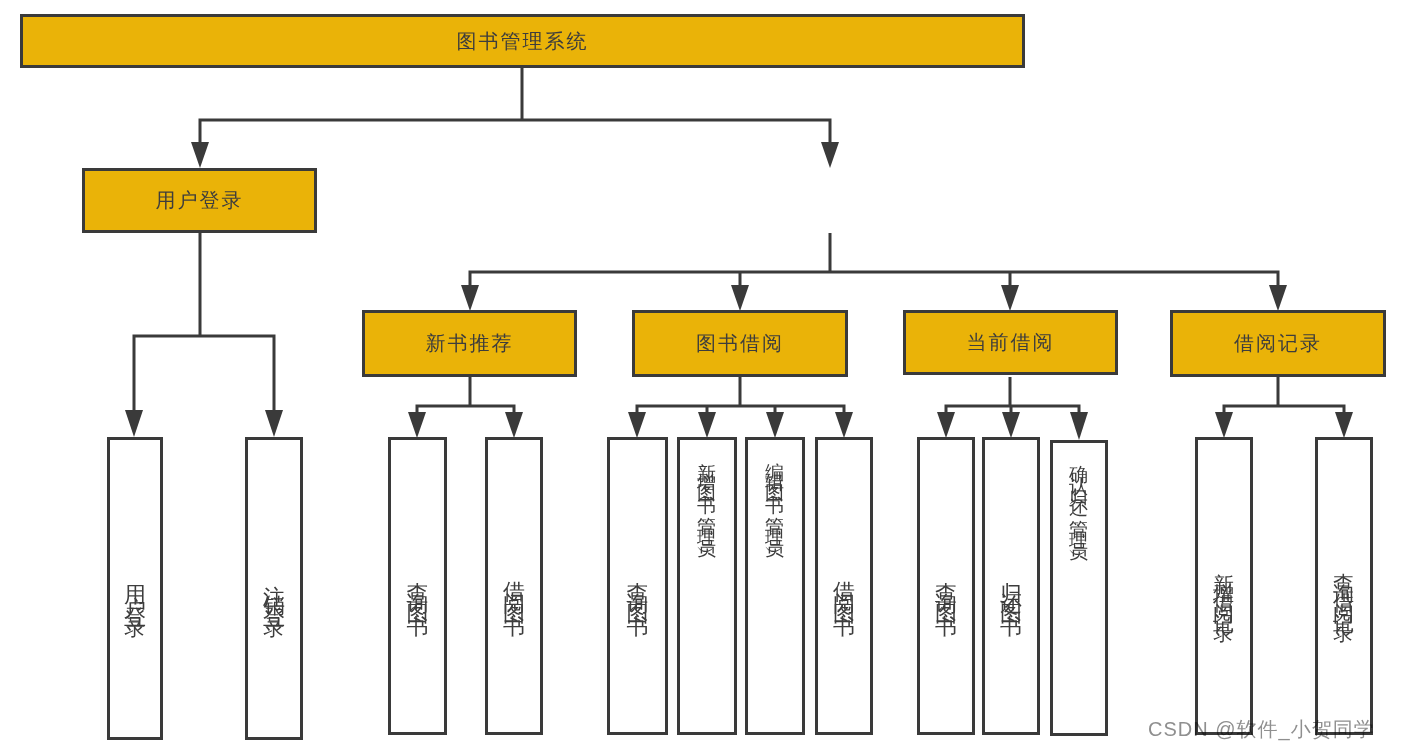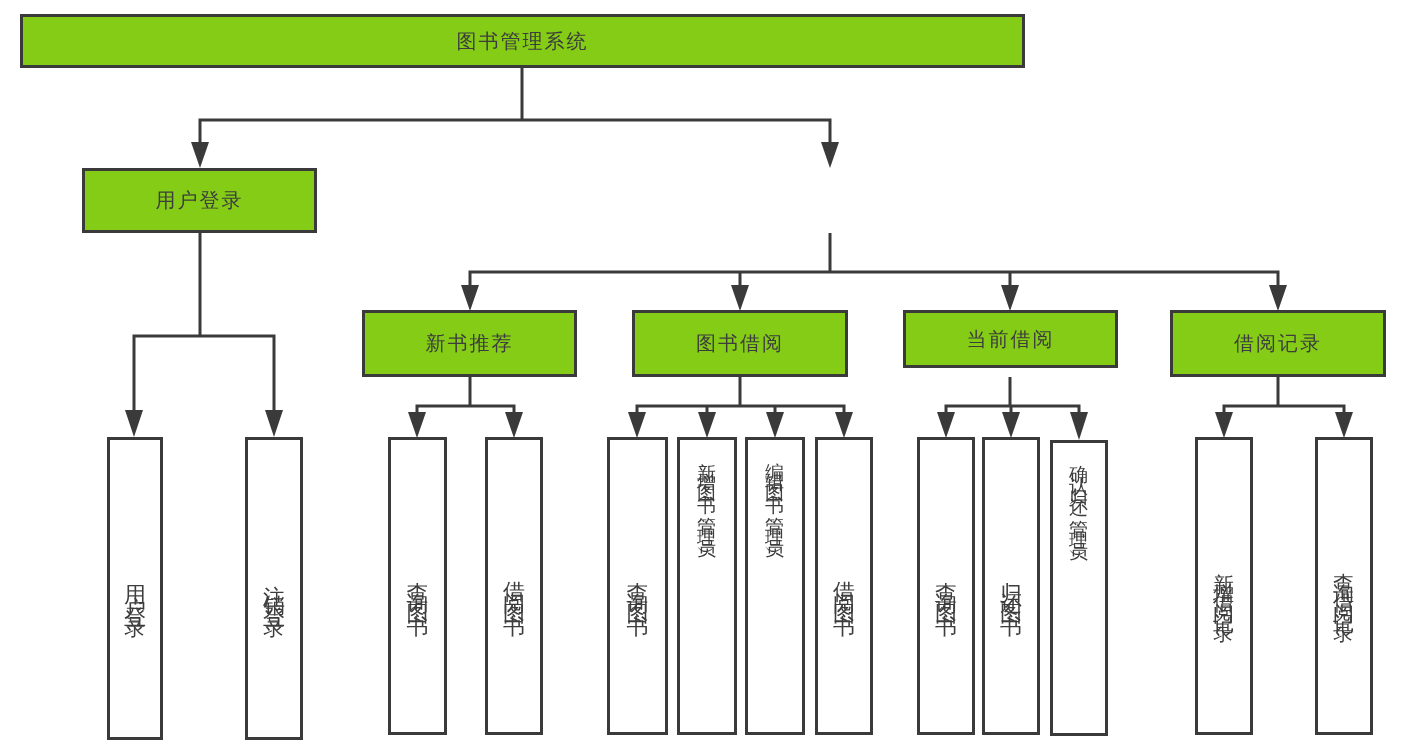--- a/index.html
+++ b/index.html
@@ -14,21 +14,21 @@
   .connector-layer {
     position: absolute;
     left: 0; top: 0;
     width: 1405px; height: 747px;
     pointer-events: none;
   }
   .hnode {
     position: absolute;
     box-sizing: border-box;
     border: 3px solid #3a3a3a;
-    background: #84cc16;
+    background: #eab308;
     display: flex;
     align-items: center;
     justify-content: center;
     font-size: 20px;
     letter-spacing: 2px;
     color: #3d3d3d;
     white-space: nowrap;
   }
   .leaf {
     position: absolute;
@@ -129,21 +129,21 @@
   <div class="hnode" style="left:82px; top:168px; width:235px; height:65px;">
     <span>用户登录</span>
   </div>
 
   <div class="hnode" style="left:362px; top:310px; width:215px; height:67px;">
     <span>新书推荐</span>
   </div>
   <div class="hnode" style="left:632px; top:310px; width:216px; height:67px;">
     <span>图书借阅</span>
   </div>
-  <div class="hnode" style="left:903px; top:310px; width:215px; height:58px;">
+  <div class="hnode" style="left:903px; top:310px; width:215px; height:65px;">
     <span>当前借阅</span>
   </div>
   <div class="hnode" style="left:1170px; top:310px; width:216px; height:67px;font-family:Liberation Serif, serif;">
     <span>借阅记录</span>
   </div>
 
   <div class="leaf" style="left:107px; top:437px; width:56px; height:303px;">
     <span class="vtext">用户登录</span>
   </div>
   <div class="leaf" style="left:245px; top:437px; width:58px; height:303px;">
@@ -180,14 +180,15 @@
     <span class="vtext">确认归还（管理员）</span>
   </div>
 
   <div class="leaf leaf--med" style="left:1195px; top:437px; width:58px; height:298px;">
     <span class="vtext">新增借阅记录</span>
   </div>
   <div class="leaf leaf--med" style="left:1315px; top:437px; width:58px; height:298px;">
     <span class="vtext">查询借阅记录</span>
   </div>
 
+  <div class="watermark">CSDN @软件_小贺同学</div>
 
 </div>
 
 </body></html>

